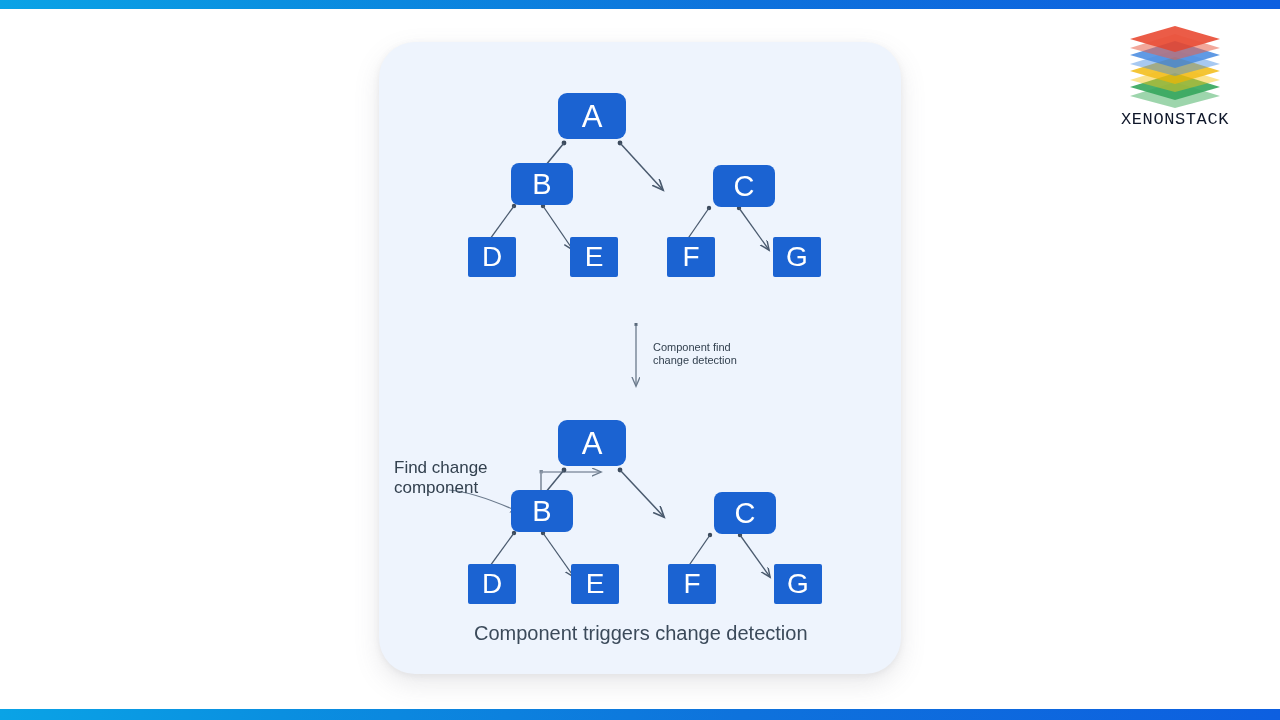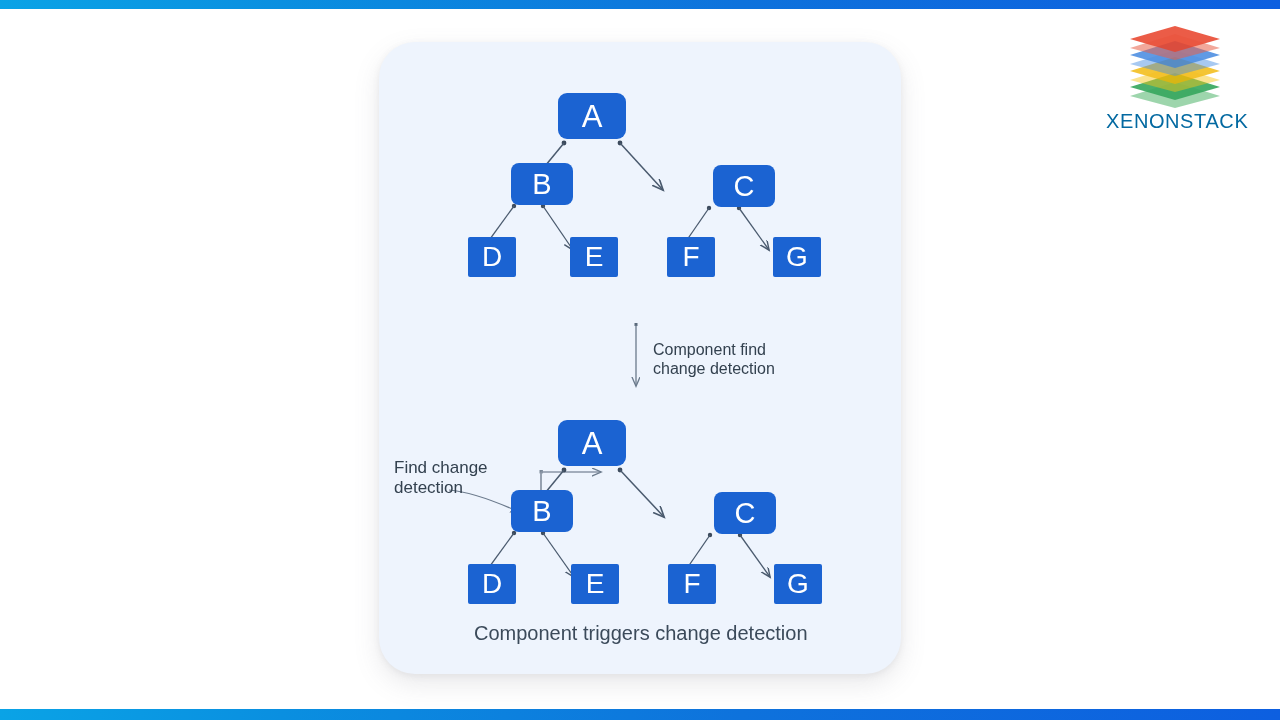--- a/index.html
+++ b/index.html
@@ -34,24 +34,24 @@
     width: 138px;
     text-align: center;
   }
   .brand-mark {
     width: 138px;
     height: 82px;
     display: block;
   }
   .brand-word {
     margin-top: 2px;
-    font-size: 20px;
+    font-size: 17px;
     letter-spacing: 0.6px;
-    color: #0369a1;
-    font-family: Liberation Sans, sans-serif;
+    color: #0f172a;
+    font-family: Liberation Mono, monospace;
     font-weight: 400;
     white-space: nowrap;
   }
 
   
   .card {
     position: absolute;
     left: 379px; top: 42px;
     width: 522px; height: 632px;
     background: #eef4fd;
@@ -103,21 +103,21 @@
   .caption {
     position: absolute;
     color: #3b4a5a;
     font-size: 20px;
     font-family: "Liberation Sans", sans-serif;
     white-space: nowrap;
   }
   .annot {
     position: absolute;
     color: #33414f;
-    font-size: 16px;
+    font-size: 11px;
     line-height: 1.18;
     font-family: "Liberation Sans", sans-serif;
     white-space: pre-line;
   }
   .annot.big {
     font-size: 17px;
     line-height: 1.16;
   }
 </style>
 </head>
@@ -244,20 +244,20 @@
 
     <div class="node lvl0" style="left:179px; top:378px;">A</div>
     <div class="node lvl1" style="left:132px; top:448px;">B</div>
     <div class="node lvl1" style="left:335px; top:450px;">C</div>
     <div class="node lvl2" style="left:89px;  top:522px;">D</div>
     <div class="node lvl2" style="left:192px; top:522px;">E</div>
     <div class="node lvl2" style="left:289px; top:522px;">F</div>
     <div class="node lvl2" style="left:395px; top:522px;">G</div>
 
     <div class="annot big" style="left:15px; top:416px;">Find change
-detection</div>
+component</div>
 
     <div class="caption" style="left:95px; top:580px;">Component triggers change detection</div>
 
   </div>
 </div>
 
 <div class="bottom-bar"></div>
 
 </body></html>

